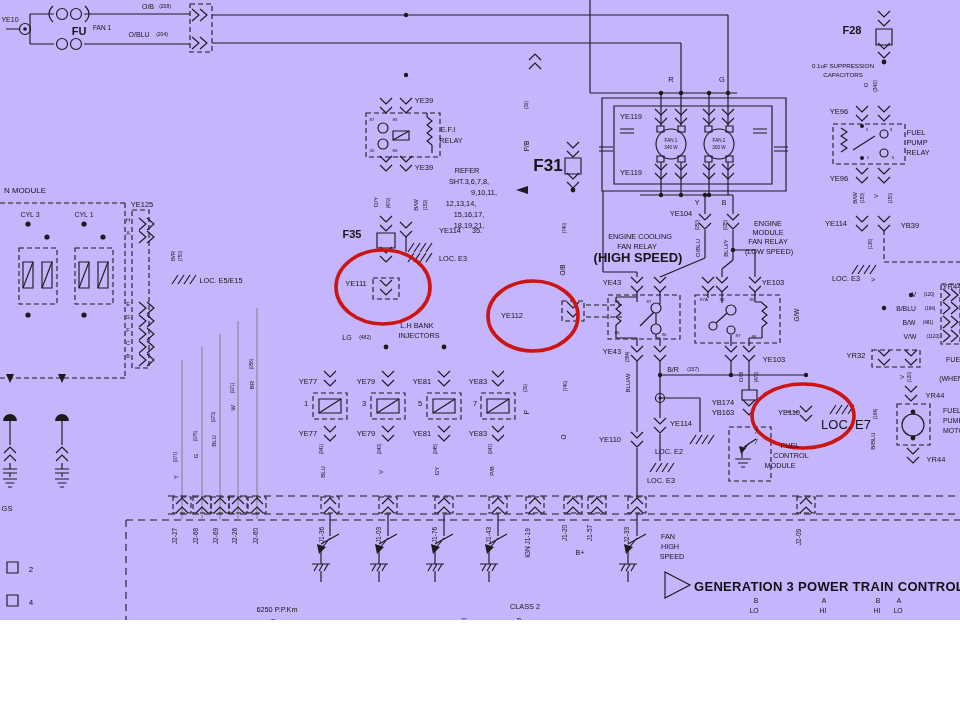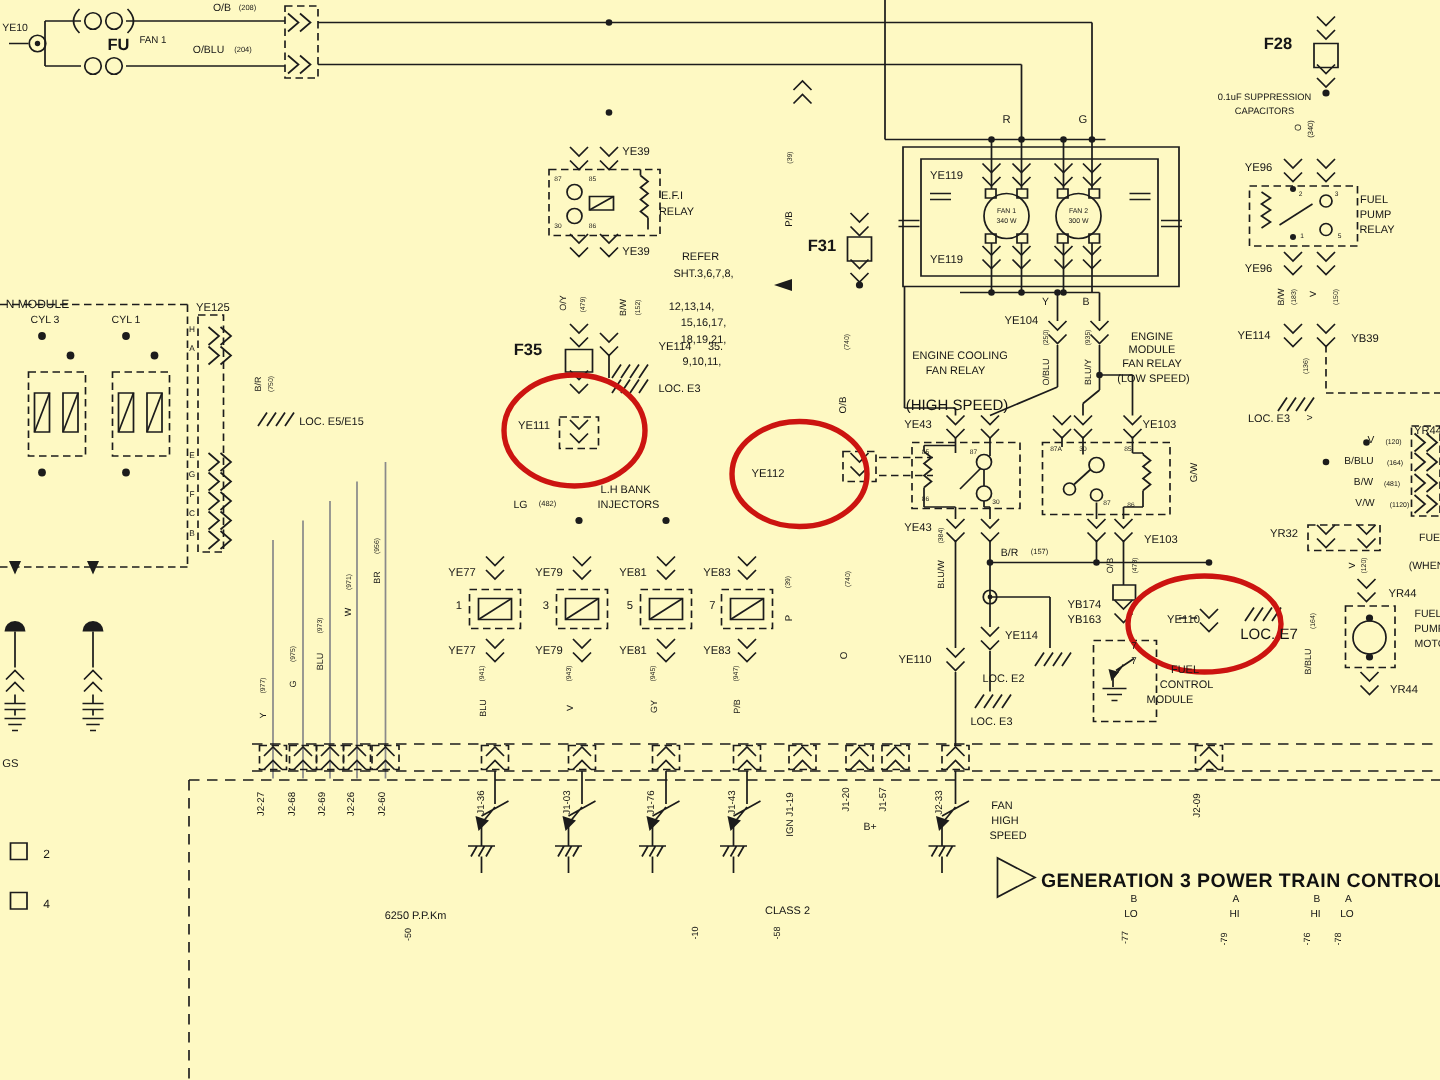--- a/index.html
+++ b/index.html
@@ -1,16 +1,16 @@
 <!DOCTYPE html>
 <html style="--hl: #cc1410;"><head>
 <meta charset="utf-8">
 <style>
   html,body{margin:0;padding:0;background:#fff;}
-  #canvas{position:relative;width:960px;height:720px;background:#fef9c3;overflow:hidden;
+  #canvas{position:relative;width:960px;height:620px;background:#c4b5fd;overflow:hidden;
           font-family:"Liberation Sans",sans-serif;}
   #wires{position:absolute;left:0;top:0;}
   .lb{position:absolute;transform:translate(-50%,-50%);white-space:nowrap;color:#161616;
       font-family:"Liberation Sans",sans-serif;line-height:1;}
   .lb.rot{transform:translate(-50%,-50%) rotate(-90deg);}
   .lb.bold{font-weight:bold;}
   #pcm-title{position:absolute;white-space:nowrap;color:#111;font-weight:bold;
       font-family:"Liberation Sans",sans-serif;font-size:13px;letter-spacing:.3px;}
   svg path,svg rect,svg circle,svg ellipse,svg polygon,svg line{vector-effect:non-scaling-stroke;}
   .w{stroke:#1c1c1c;stroke-width:1.15;fill:none;}
@@ -383,21 +383,21 @@
       <div class="lb" style="left: 631px; top: 173px; font-size: 7.5px;">YE119</div>
       <div class="lb" style="left: 671px; top: 141px; font-size: 4.6px;">FAN 1</div>
       <div class="lb" style="left: 671px; top: 148px; font-size: 4.6px;">340 W</div>
       <div class="lb" style="left: 719px; top: 141px; font-size: 4.6px;">FAN 2</div>
       <div class="lb" style="left: 719px; top: 148px; font-size: 4.6px;">300 W</div>
       <div class="lb" style="left: 697px; top: 202px; font-size: 7px;">Y</div>
       <div class="lb" style="left: 724px; top: 202px; font-size: 7px;">B</div>
       <div class="lb" style="left: 681px; top: 214px; font-size: 7.5px;">YE104</div>
       <div class="lb" style="left: 640px; top: 237px; font-size: 7.3px;">ENGINE COOLING</div>
       <div class="lb" style="left: 637px; top: 247px; font-size: 7.3px;">FAN RELAY</div>
-      <div class="lb" style="left: 638px; top: 271px; font-size: 10px;">(HIGH SPEED)</div>
+      <div class="lb" style="left: 638px; top: 257px; font-size: 13px; font-weight: bold;">(HIGH SPEED)</div>
       <div class="lb" style="left: 768px; top: 224px; font-size: 7.3px;">ENGINE</div>
       <div class="lb" style="left: 768px; top: 233px; font-size: 7.3px;">MODULE</div>
       <div class="lb" style="left: 768px; top: 242px; font-size: 7.3px;">FAN RELAY</div>
       <div class="lb" style="left: 769px; top: 252px; font-size: 7.3px;">(LOW SPEED)</div>
       <div class="lb rot" style="left: 698px; top: 225px; font-size: 4.6px;">(250)</div>
       <div class="lb rot" style="left: 698px; top: 248px; font-size: 6px;">O/BLU</div>
       <div class="lb rot" style="left: 726px; top: 225px; font-size: 4.6px;">(935)</div>
       <div class="lb rot" style="left: 726px; top: 248px; font-size: 6px;">BLU/Y</div>
       <div class="lb" style="left: 612px; top: 283px; font-size: 7.5px;">YE43</div>
       <div class="lb" style="left: 612px; top: 352px; font-size: 7.5px;">YE43</div>
@@ -424,47 +424,47 @@
       <div class="lb" style="left: 610px; top: 440px; font-size: 7.5px;">YE110</div>
       <div class="lb" style="left: 681px; top: 424px; font-size: 7.5px;">YE114</div>
       <div class="lb" style="left: 669px; top: 452px; font-size: 7.3px;">LOC. E2</div>
       <div class="lb" style="left: 661px; top: 481px; font-size: 7.3px;">LOC. E3</div>
       <div class="lb" style="left: 756px; top: 432px; font-size: 6.5px;">7</div>
       <div class="lb" style="left: 756px; top: 442px; font-size: 6.5px;">7</div>
       <div class="lb" style="left: 790px; top: 446px; font-size: 7.3px;">FUEL</div>
       <div class="lb" style="left: 791px; top: 456px; font-size: 7.3px;">CONTROL</div>
       <div class="lb" style="left: 780px; top: 466px; font-size: 7.3px;">MODULE</div>
       <div class="lb" style="left: 789px; top: 413px; font-size: 7.5px;">YE110</div>
-      <div class="lb" style="left: 846px; top: 424px; font-size: 10px;">LOC. E7</div>
+      <div class="lb" style="left: 846px; top: 424px; font-size: 13px;">LOC. E7</div>
       <div class="lb" style="left: 668px; top: 537px; font-size: 7.3px;">FAN</div>
       <div class="lb" style="left: 670px; top: 547px; font-size: 7.3px;">HIGH</div>
       <div class="lb" style="left: 672px; top: 557px; font-size: 7.3px;">SPEED</div>
       <div class="lb" style="left: 424px; top: 101px; font-size: 7.5px;">YE39</div>
       <div class="lb" style="left: 424px; top: 168px; font-size: 7.5px;">YE39</div>
       <div class="lb" style="left: 448px; top: 130px; font-size: 7.3px;">E.F.I</div>
       <div class="lb" style="left: 451px; top: 141px; font-size: 7.3px;">RELAY</div>
       <div class="lb" style="left: 372px; top: 120px; font-size: 4.4px;">87</div>
       <div class="lb" style="left: 395px; top: 120px; font-size: 4.4px;">85</div>
       <div class="lb" style="left: 372px; top: 151px; font-size: 4.4px;">30</div>
       <div class="lb" style="left: 395px; top: 151px; font-size: 4.4px;">86</div>
       <div class="lb" style="left: 467px; top: 171px; font-size: 7.3px;">REFER</div>
       <div class="lb" style="left: 469px; top: 182px; font-size: 7.3px;">SHT.3,6,7,8,</div>
-      <div class="lb" style="left: 468px; top: 193px; font-size: 7.3px; margin-top: 48px;">9,10,11,</div>
+      <div class="lb" style="left: 484px; top: 193px; font-size: 7.3px;">9,10,11,</div>
       <div class="lb" style="left: 461px; top: 204px; font-size: 7.3px;">12,13,14,</div>
       <div class="lb" style="left: 469px; top: 215px; font-size: 7.3px;">15,16,17,</div>
       <div class="lb" style="left: 469px; top: 226px; font-size: 7.3px;">18,19,21,</div>
       <div class="lb" style="left: 477px; top: 231px; font-size: 7.3px;">35.</div>
       <div class="lb rot" style="left: 376px; top: 202px; font-size: 6px;">O/Y</div>
       <div class="lb rot" style="left: 389px; top: 203px; font-size: 4.6px;">(479)</div>
       <div class="lb rot" style="left: 416px; top: 205px; font-size: 6px;">B/W</div>
       <div class="lb rot" style="left: 426px; top: 205px; font-size: 4.6px;">(152)</div>
       <div class="lb" style="left: 450px; top: 231px; font-size: 7.5px;">YE114</div>
       <div class="lb" style="left: 453px; top: 259px; font-size: 7.3px;">LOC. E3</div>
       <div class="lb bold" style="left: 352px; top: 234px; font-size: 11px;">F35</div>
-      <div class="lb bold" style="left: 548px; top: 165px; font-size: 11px;">F31</div>
+      <div class="lb bold" style="left: 548px; top: 165px; font-size: 17px;">F31</div>
       <div class="lb rot" style="left: 527px; top: 105px; font-size: 4.6px;">(39)</div>
       <div class="lb rot" style="left: 527px; top: 146px; font-size: 6.5px;">P/B</div>
       <div class="lb rot" style="left: 565px; top: 228px; font-size: 4.6px;">(740)</div>
       <div class="lb rot" style="left: 563px; top: 270px; font-size: 6.5px;">O/B</div>
       <div class="lb rot" style="left: 566px; top: 386px; font-size: 4.6px;">(740)</div>
       <div class="lb rot" style="left: 564px; top: 437px; font-size: 6.5px;">O</div>
       <div class="lb rot" style="left: 526px; top: 388px; font-size: 4.6px;">(39)</div>
       <div class="lb rot" style="left: 527px; top: 412px; font-size: 6.5px;">P</div>
       <div class="lb" style="left: 512px; top: 316px; font-size: 7.5px;">YE112</div>
       <div class="lb" style="left: 356px; top: 284px; font-size: 7.5px;">YE111</div>
@@ -485,21 +485,21 @@
       <div class="lb" style="left: 420px; top: 404px; font-size: 7.5px;">5</div>
       <div class="lb" style="left: 475px; top: 404px; font-size: 7.5px;">7</div>
       <div class="lb rot" style="left: 322px; top: 449px; font-size: 4.6px;">(941)</div>
       <div class="lb rot" style="left: 323px; top: 472px; font-size: 6px;">BLU</div>
       <div class="lb rot" style="left: 380px; top: 449px; font-size: 4.6px;">(943)</div>
       <div class="lb rot" style="left: 381px; top: 472px; font-size: 6px;">V</div>
       <div class="lb rot" style="left: 436px; top: 449px; font-size: 4.6px;">(945)</div>
       <div class="lb rot" style="left: 437px; top: 471px; font-size: 6px;">GY</div>
       <div class="lb rot" style="left: 491px; top: 449px; font-size: 4.6px;">(947)</div>
       <div class="lb rot" style="left: 492px; top: 471px; font-size: 6px;">P/B</div>
-      <div class="lb" style="left: 25px; top: 203px; font-size: 8px; text-align: right;">N MODULE</div>
+      <div class="lb" style="left: 25px; top: 191px; font-size: 8px; text-align: right;">N MODULE</div>
       <div class="lb" style="left: 30px; top: 214px; font-size: 7px;">CYL 3</div>
       <div class="lb" style="left: 84px; top: 214px; font-size: 7px;">CYL 1</div>
       <div class="lb" style="left: 142px; top: 205px; font-size: 7.5px;">YE125</div>
       <div class="lb" style="left: 128px; top: 221px; font-size: 5.5px;">H</div>
       <div class="lb" style="left: 128px; top: 234px; font-size: 5.5px;">A</div>
       <div class="lb" style="left: 128px; top: 305px; font-size: 5.5px;">E</div>
       <div class="lb" style="left: 128px; top: 318px; font-size: 5.5px;">G</div>
       <div class="lb" style="left: 128px; top: 331px; font-size: 5.5px;">F</div>
       <div class="lb" style="left: 128px; top: 344px; font-size: 5.5px;">C</div>
       <div class="lb" style="left: 128px; top: 357px; font-size: 5.5px;">B</div>

